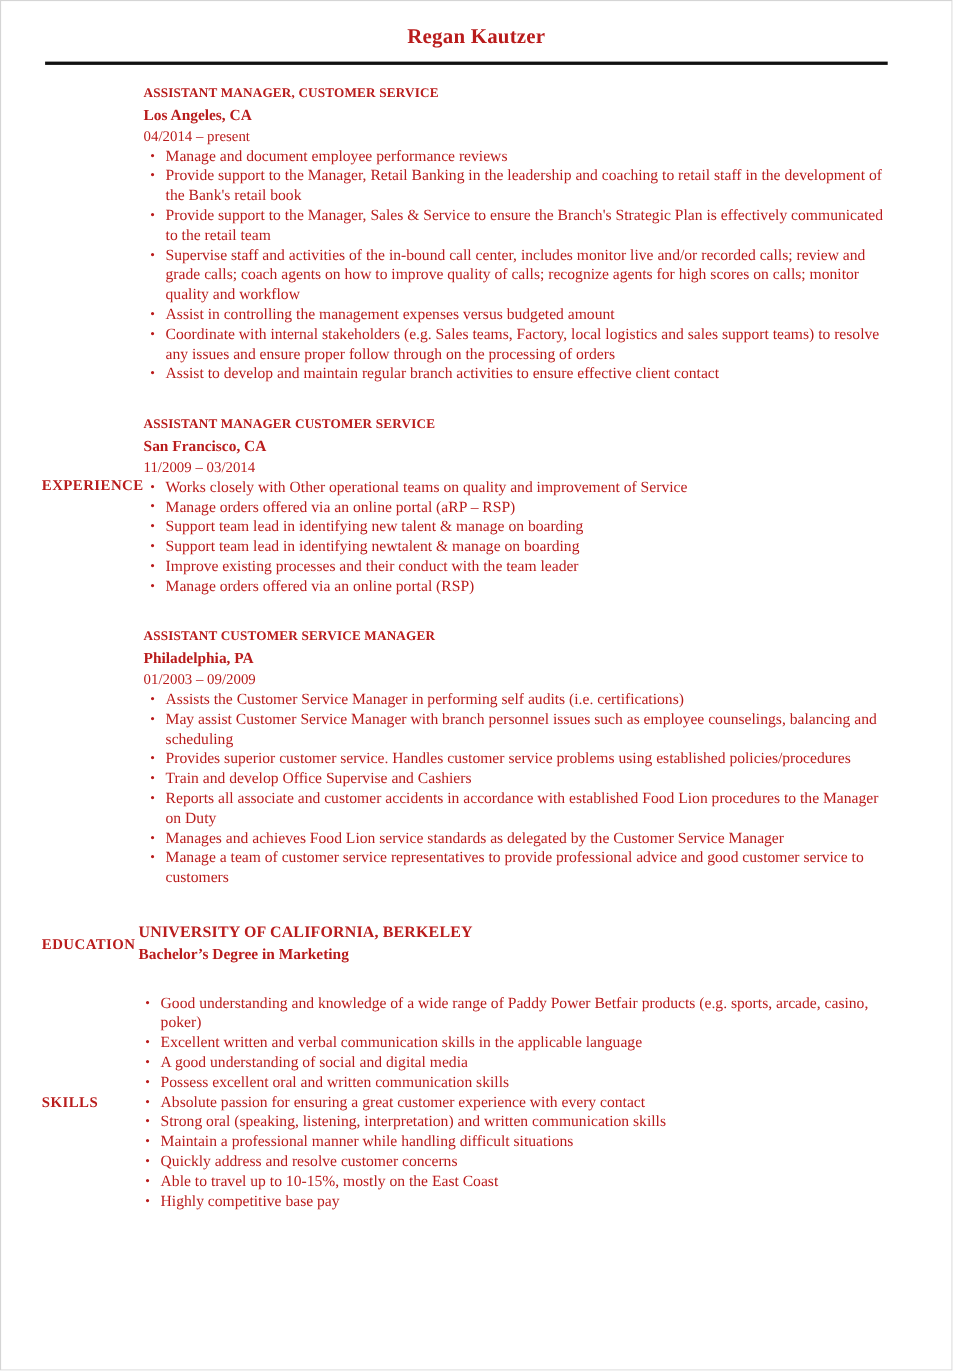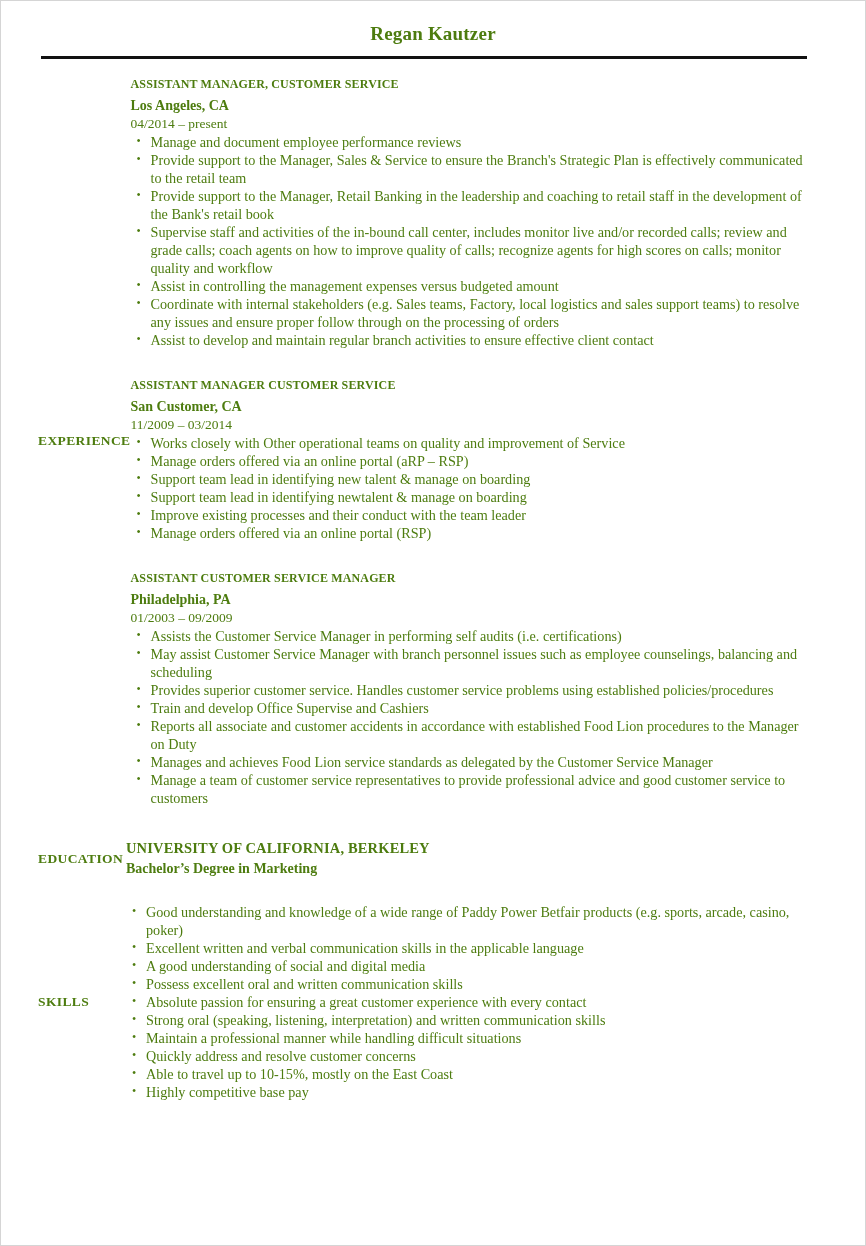--- a/index.html
+++ b/index.html
@@ -11,21 +11,21 @@
 
   .page {
     position: relative;
     width: 866px;
     height: 1246px;
     box-sizing: border-box;
     background: #ffffff;
     border: 1px solid #d5d5d5;
     outline: 1px solid #efefef;
     font-family: "Liberation Serif", "DejaVu Serif", serif;
-    color: #4d7c0f;
+    color: #b91c1c;
     overflow: hidden;
   }
 
   
   .header {
     padding-top: 22px;
   }
   .full-name {
     text-align: center;
     font-size: 19px;
@@ -154,32 +154,32 @@
     <div class="section section-experience">
       <div class="section-label">EXPERIENCE</div>
       <div class="section-content">
 
         <div class="job">
           <div class="job-title">ASSISTANT MANAGER, CUSTOMER SERVICE</div>
           <div class="job-location">Los Angeles, CA</div>
           <div class="job-dates">04/2014 – present</div>
           <ul class="bullets">
             <li>Manage and document employee performance reviews</li>
+            <li>Provide support to the Manager, Retail Banking in the leadership and coaching to retail staff in the development of the Bank's retail book</li>
             <li>Provide support to the Manager, Sales &amp; Service to ensure the Branch's Strategic Plan is effectively communicated to the retail team</li>
-            <li>Provide support to the Manager, Retail Banking in the leadership and coaching to retail staff in the development of the Bank's retail book</li>
             <li>Supervise staff and activities of the in-bound call center, includes monitor live and/or recorded calls; review and grade calls; coach agents on how to improve quality of calls; recognize agents for high scores on calls; monitor quality and workflow</li>
             <li>Assist in controlling the management expenses versus budgeted amount</li>
             <li>Coordinate with internal stakeholders (e.g. Sales teams, Factory, local logistics and sales support teams) to resolve any issues and ensure proper follow through on the processing of orders</li>
             <li>Assist to develop and maintain regular branch activities to ensure effective client contact</li>
           </ul>
         </div>
 
         <div class="job">
           <div class="job-title">ASSISTANT MANAGER CUSTOMER SERVICE</div>
-          <div class="job-location">San Customer, CA</div>
+          <div class="job-location">San Francisco, CA</div>
           <div class="job-dates">11/2009 – 03/2014</div>
           <ul class="bullets">
             <li>Works closely with Other operational teams on quality and improvement of Service</li>
             <li>Manage orders offered via an online portal (aRP – RSP)</li>
             <li>Support team lead in identifying new talent &amp; manage on boarding</li>
             <li>Support team lead in identifying newtalent &amp; manage on boarding</li>
             <li>Improve existing processes and their conduct with the team leader</li>
             <li>Manage orders offered via an online portal (RSP)</li>
           </ul>
         </div>

